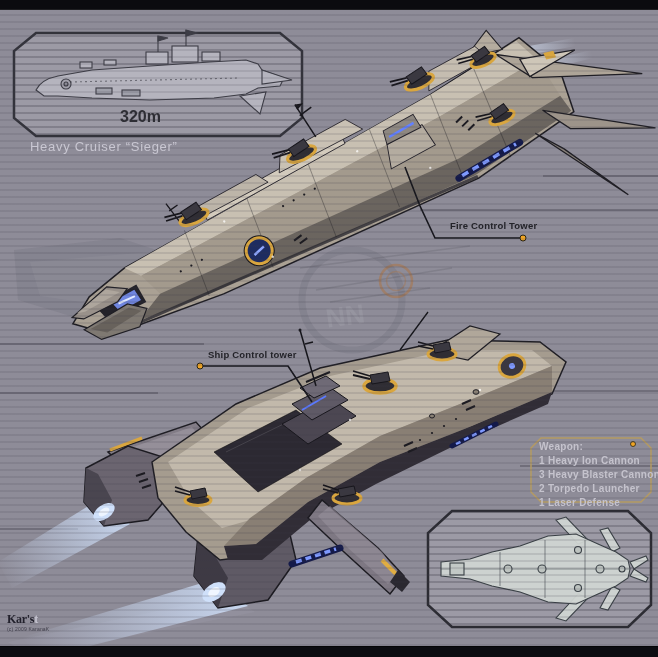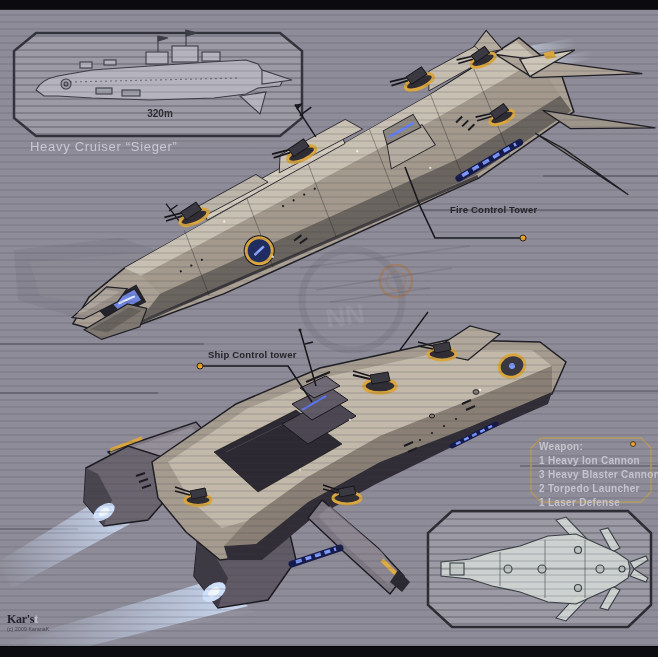--- a/index.html
+++ b/index.html
@@ -9,23 +9,23 @@
     background:repeating-linear-gradient(180deg,rgba(58,56,70,.13) 0 2px,rgba(0,0,0,0) 2px 7px);}
   .band-top{position:absolute;left:0;top:0;width:658px;height:9px;background:#0b0b0f;
     border-bottom:1px solid rgba(255,255,255,.08);}
   .band-bottom{position:absolute;left:0;top:646px;width:658px;height:11px;background:#0c0c11;
     border-top:1px solid rgba(0,0,0,.55);}
   svg.scene{position:absolute;left:0;top:0;}
   .txt{position:absolute;white-space:nowrap;}
   .credits{right:8px;top:10px;text-align:right;font-size:9.5px;font-weight:bold;
     color:#b7b5c2;line-height:11.5px;letter-spacing:.2px;}
   .title{left:30px;top:139px;font-size:13px;font-weight:normal;color:#c9c7d2;letter-spacing:.7px;}
-  .len{left:120px;top:108px;width:80px;text-align:center;font-size:10px;font-weight:bold;color:#2e2e35;}
+  .len{left:120px;top:108px;width:80px;font-size:16px;font-weight:bold;color:#2e2e35;}
   .callout{font-size:9.5px;font-weight:bold;color:#232329;letter-spacing:.2px;}
-  .callout.fire{left:439px;top:204px;padding-left:11px;}
+  .callout.fire{left:439px;top:220px;padding-left:11px;}
   .callout.ship{left:208px;top:349px;}
   .weaponbox{left:539px;top:440px;font-size:10px;font-weight:bold;color:#c5c3cd;
     line-height:14px;letter-spacing:.3px;}
   .sig{left:7px;top:614px;line-height:10px;}
   .sig .logo{font-size:12px;font-weight:900;color:#22212c;letter-spacing:-.3px;font-family:Liberation Serif, serif;}
   .sig .logo .lt{color:#c3c2ce;}
   .sig .cpy{font-size:5px;color:#3f3e4a;letter-spacing:.2px;}
 </style>
 </head>
 <body>

